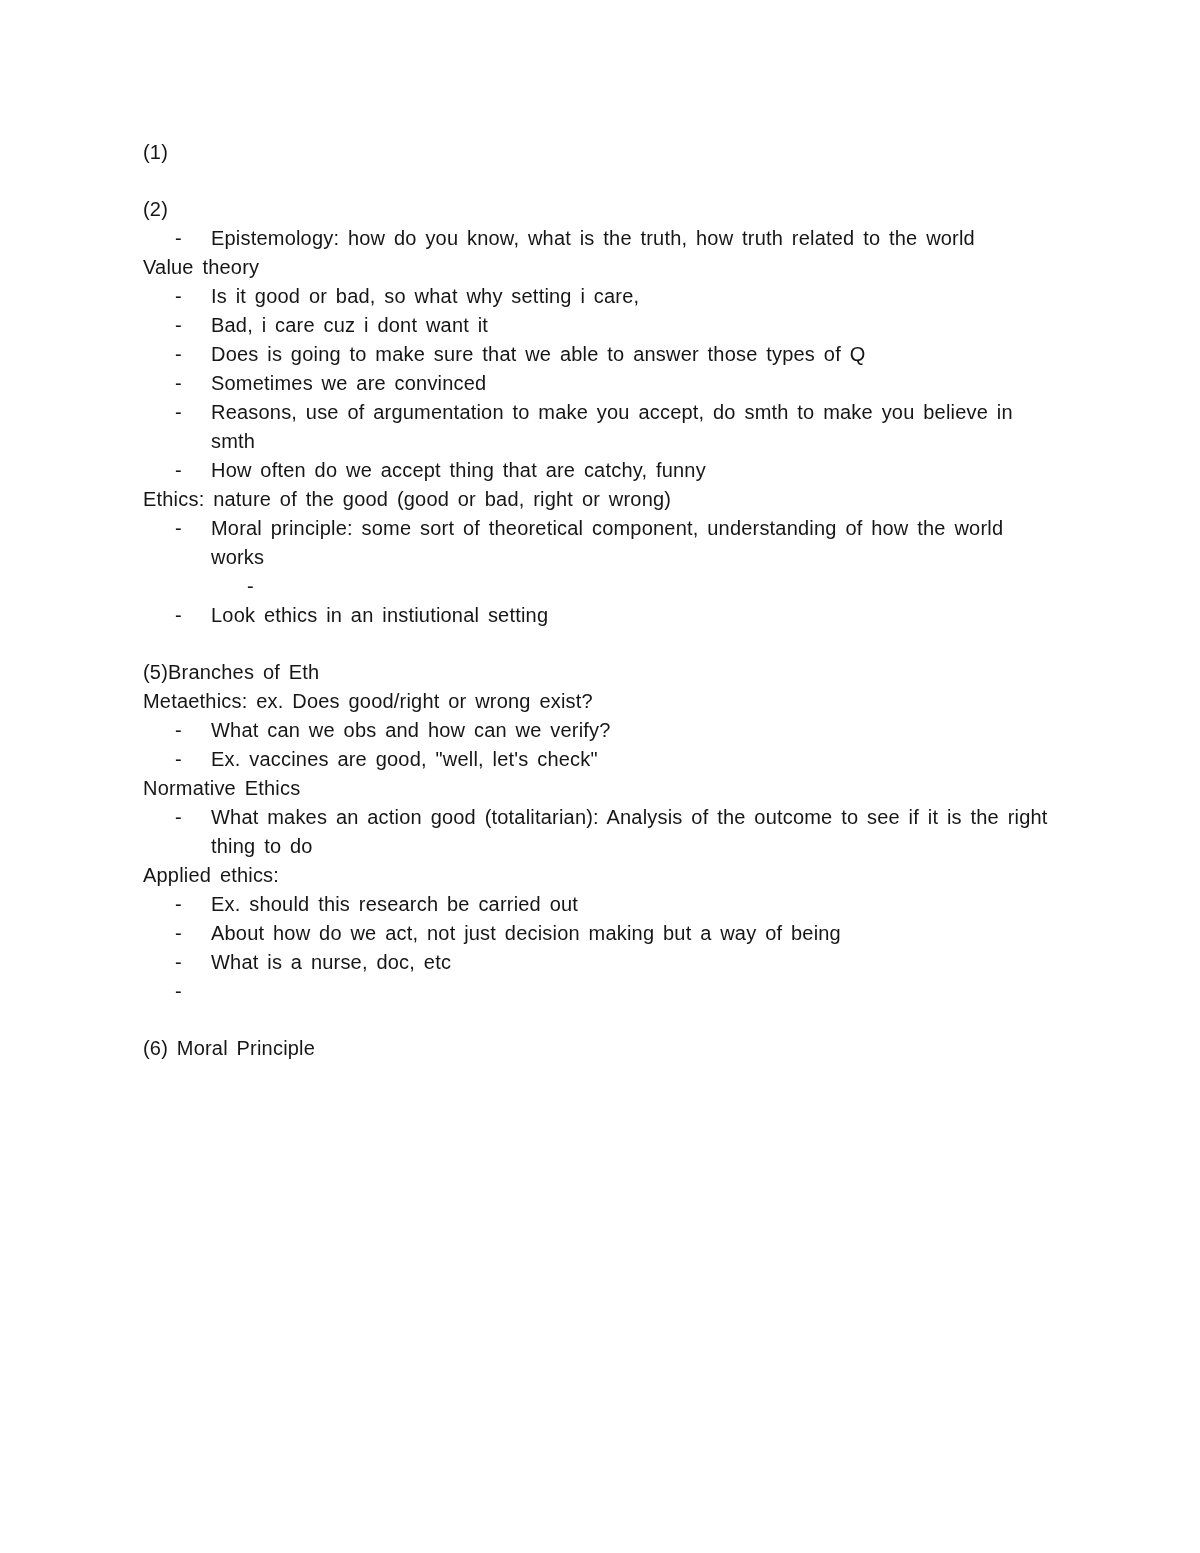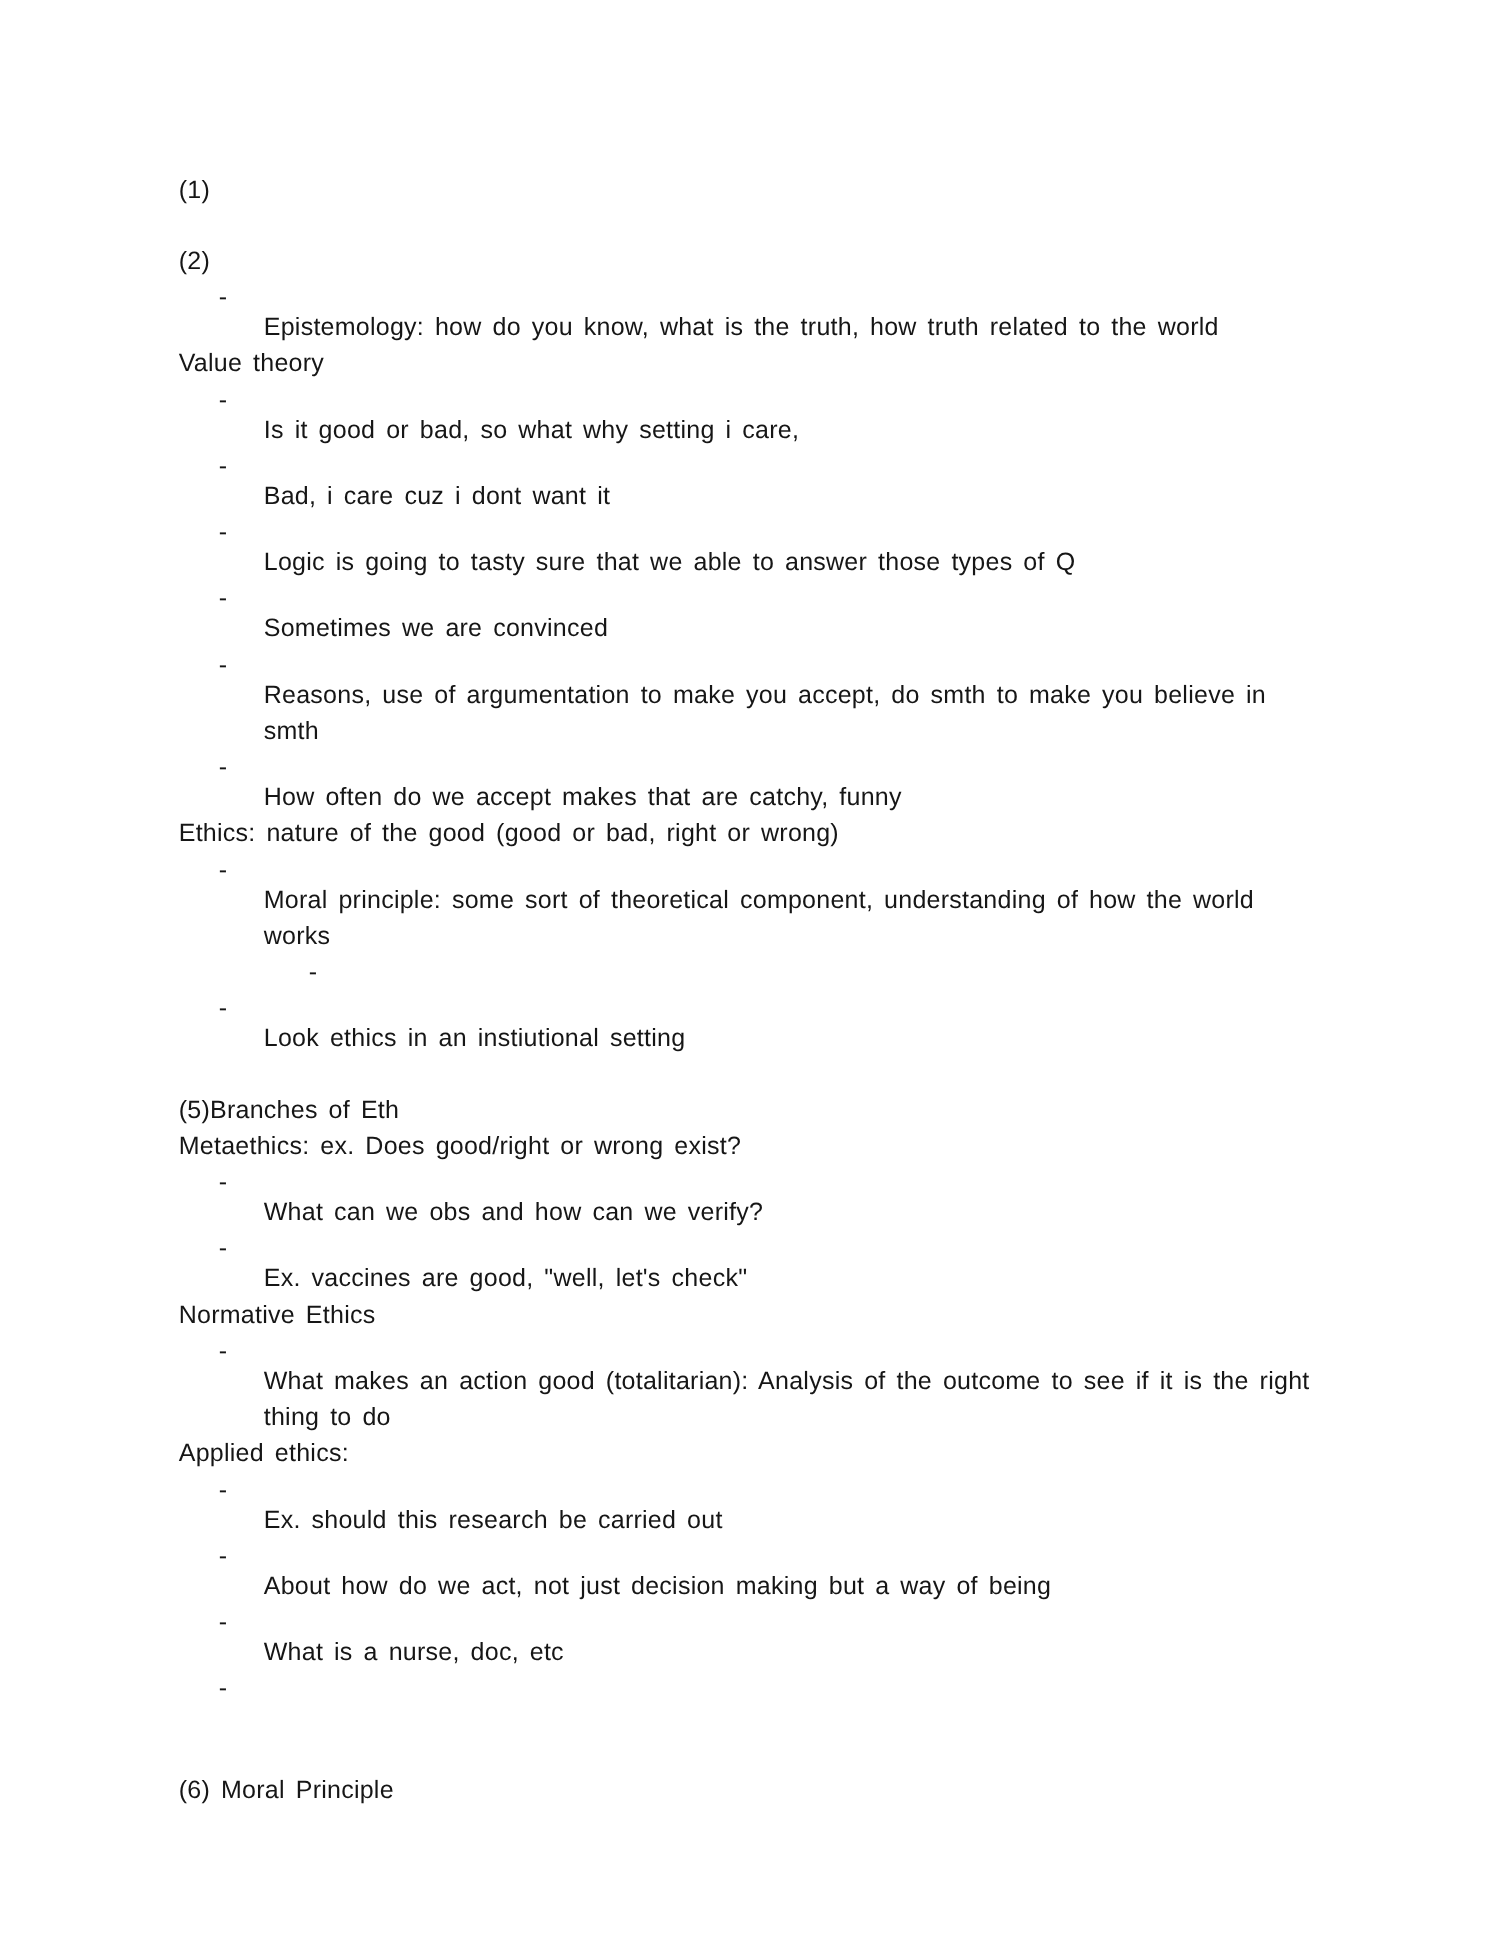--- a/index.html
+++ b/index.html
@@ -17,21 +17,21 @@
     word-spacing: 3px;
     padding: 138px 143px 0 143px;
     overflow: hidden;
   }
   .content { width: 914px; }
   .para, .heading { margin: 0; padding: 0; }
   .gap { margin-top: 28px; }
   .bullet { display: flex; }
   .bullet .marker { flex: 0 0 36px; margin-left: 32px; }
   .bullet.b2 .marker { margin-left: 104px; }
-  .bullet .btext { flex: 1 1 auto; min-height: 29px; margin-top: 24px; }
+  .bullet .btext { flex: 1 1 auto; min-height: 29px; }
 </style>
 </head>
 <body>
 
 <div class="page">
   <div class="content">
 
     <p class="heading">(1)</p>
 
     <p class="heading gap">(2)</p>
@@ -45,33 +45,33 @@
     <div class="bullet b1">
       <span class="marker">-</span>
       <span class="btext">Is it good or bad, so what why setting i care,</span>
     </div>
     <div class="bullet b1">
       <span class="marker">-</span>
       <span class="btext">Bad, i care cuz i dont want it</span>
     </div>
     <div class="bullet b1">
       <span class="marker">-</span>
-      <span class="btext">Logic is going to tasty sure that we able to answer those types of Q</span>
+      <span class="btext">Does is going to make sure that we able to answer those types of Q</span>
     </div>
     <div class="bullet b1">
       <span class="marker">-</span>
       <span class="btext">Sometimes we are convinced</span>
     </div>
     <div class="bullet b1">
       <span class="marker">-</span>
       <span class="btext">Reasons, use of argumentation to make you accept, do smth to make you believe in smth</span>
     </div>
     <div class="bullet b1">
       <span class="marker">-</span>
-      <span class="btext">How often do we accept makes that are catchy, funny</span>
+      <span class="btext">How often do we accept thing that are catchy, funny</span>
     </div>
     <p class="para">Ethics: nature of the good (good or bad, right or wrong)</p>
 
 
     <div class="bullet b1">
       <span class="marker">-</span>
       <span class="btext">Moral principle: some sort of theoretical component, understanding of how the world works</span>
     </div>
     <div class="bullet b2">
       <span class="marker">-</span>

